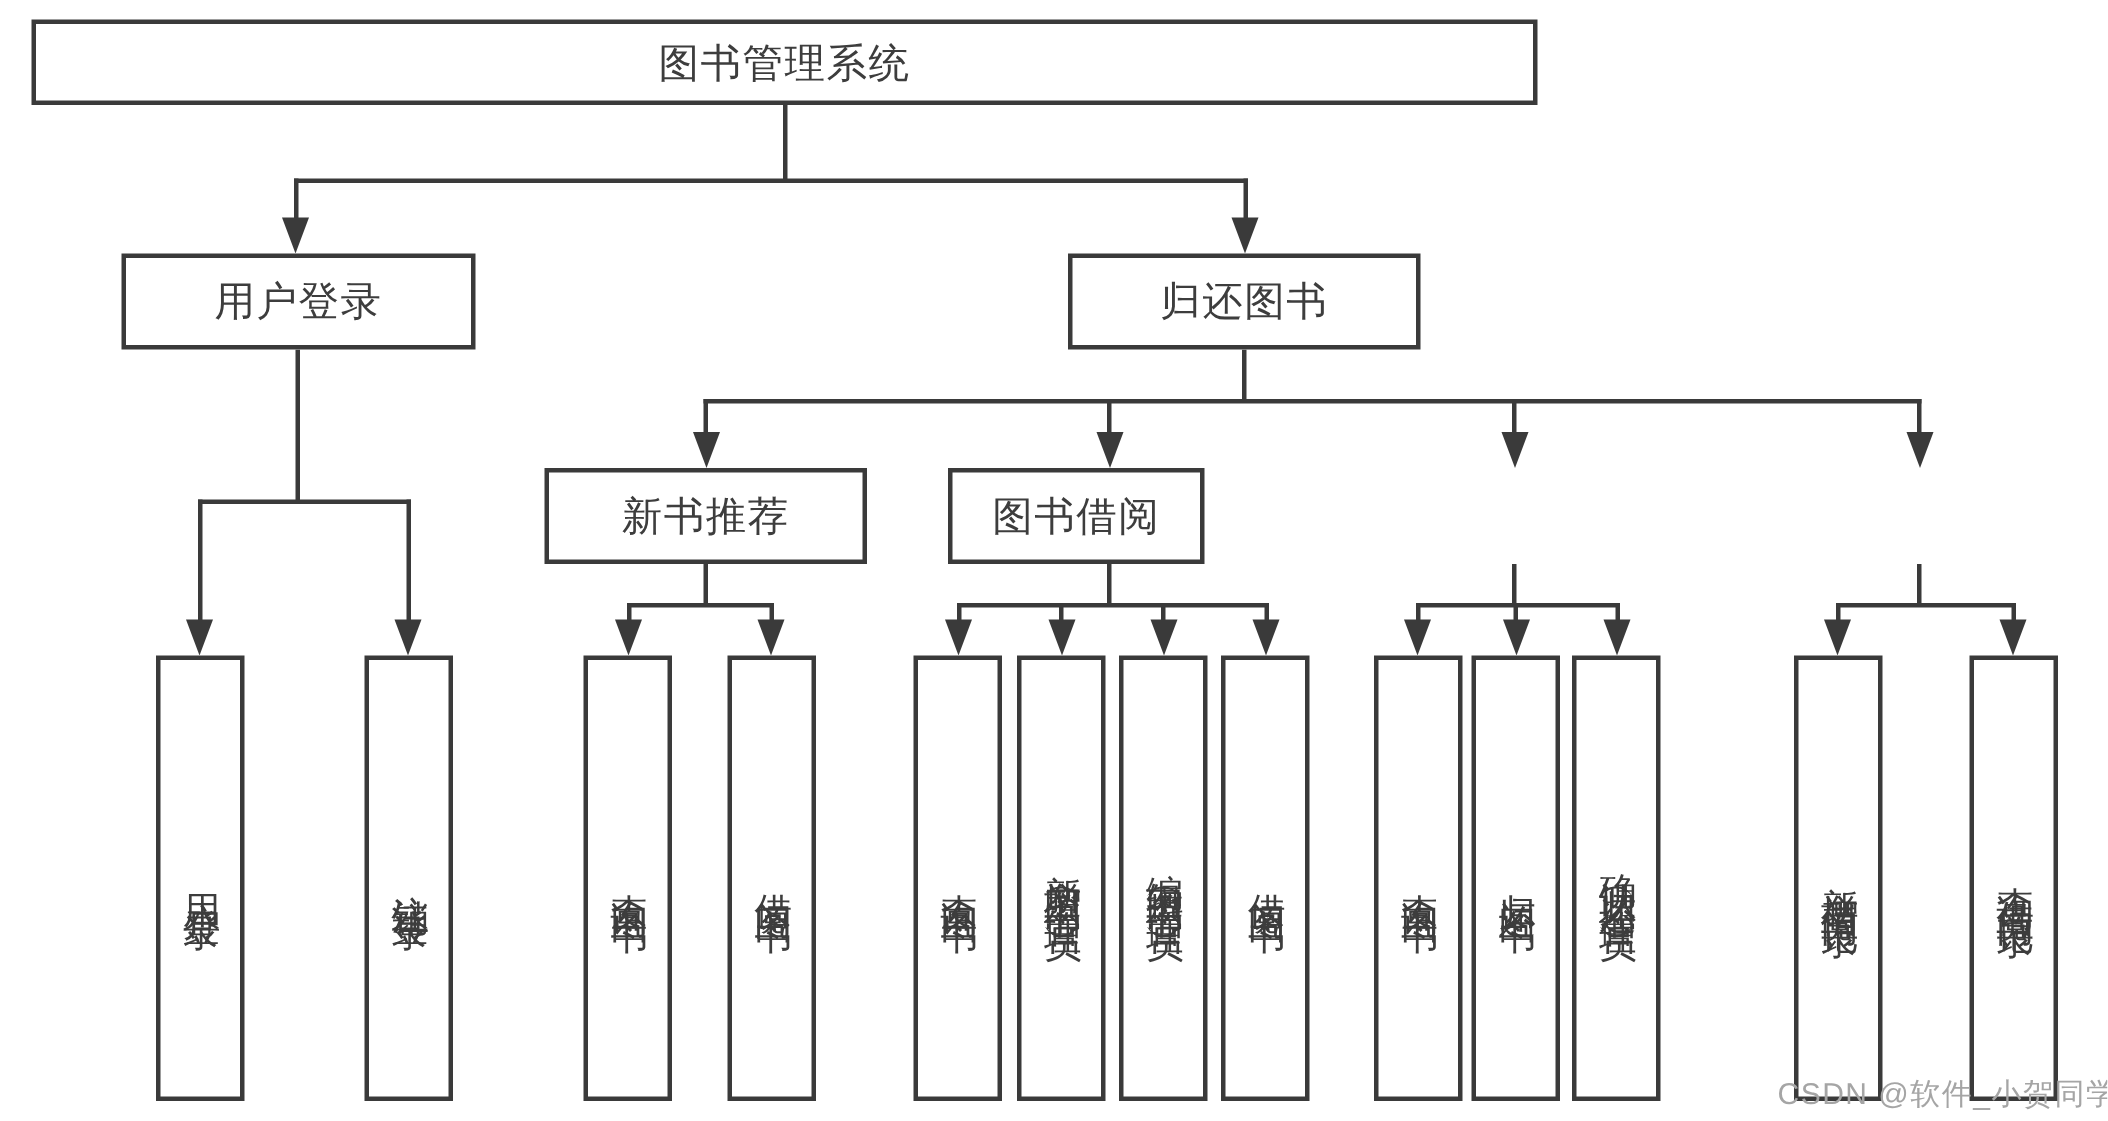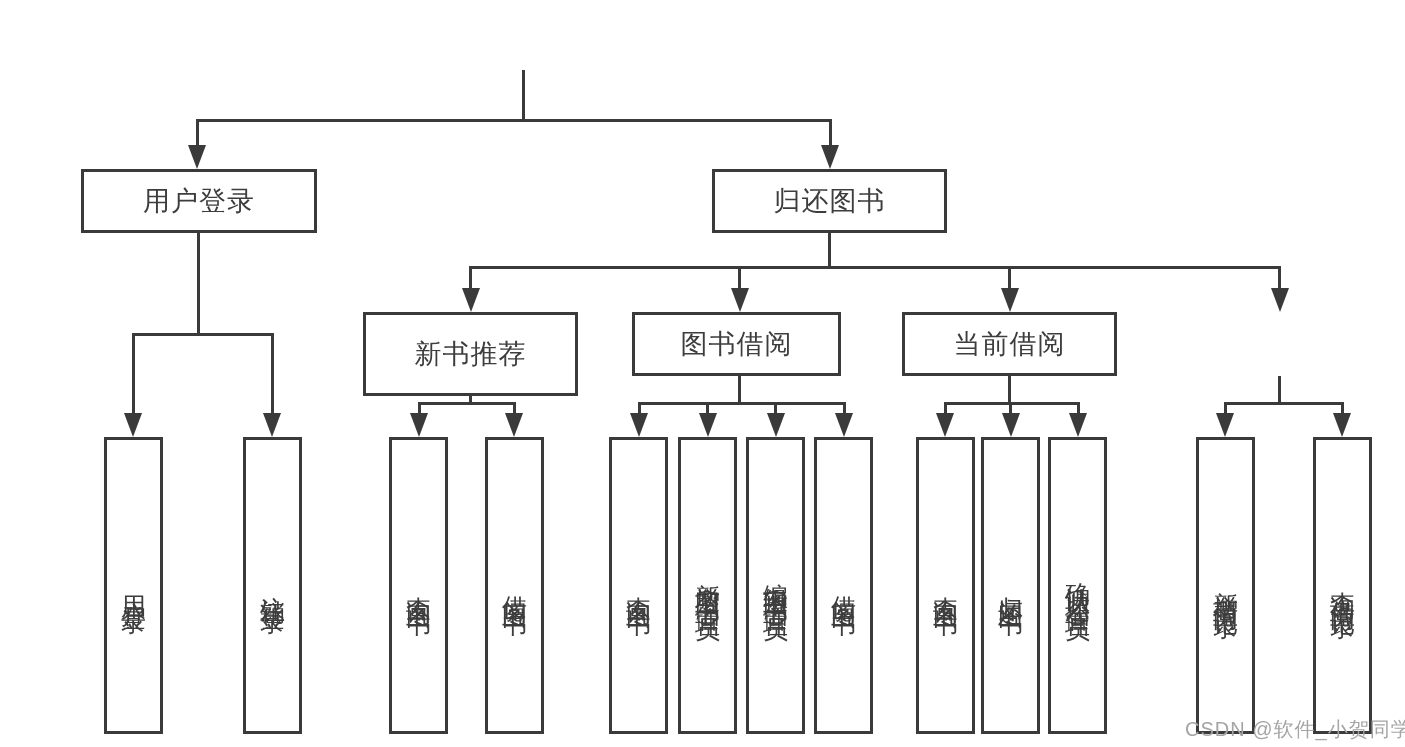--- a/index.html
+++ b/index.html
@@ -118,36 +118,36 @@
   <div class="ahead" style="left:1001.5px;top:413px"></div>
   <div class="ahead" style="left:1069px;top:413px"></div>
 
   <div class="cline" style="left:1278px;top:376px;width:3px;height:28px"></div>
   <div class="cline" style="left:1223.5px;top:402px;width:120px;height:3px"></div>
   <div class="cline" style="left:1223.5px;top:402px;width:3px;height:14px"></div>
   <div class="cline" style="left:1340.5px;top:402px;width:3px;height:14px"></div>
   <div class="ahead" style="left:1216px;top:413px"></div>
   <div class="ahead" style="left:1333px;top:413px"></div>
 
+  <div class="box" style="left:21px;top:13px;width:1004px;height:57px">
+    <span class="hlbl">图书管理系统</span>
+  </div>
 
   <div class="box" style="left:81px;top:169px;width:236px;height:64px">
     <span class="hlbl">用户登录</span>
   </div>
   <div class="box" style="left:712px;top:169px;width:235px;height:64px">
     <span class="hlbl">归还图书</span>
   </div>
 
-  <div class="box" style="left:363px;top:312px;width:215px;height:84px">
+  <div class="box" style="left:363px;top:312px;width:215px;height:64px">
     <span class="hlbl">新书推荐</span>
   </div>
-  <div class="box" style="left:632px;top:312px;width:209px;height:64px">
+  <div class="box" style="left:632px;top:312px;width:171px;height:64px">
     <span class="hlbl">图书借阅</span>
-  </div>
-  <div class="box" style="left:902px;top:312px;width:215px;height:64px">
-    <span class="hlbl">当前借阅</span>
   </div>
 
   <div class="box leaf" style="left:104px">
     <span class="vlbl">用户登录</span>
   </div>
   <div class="box leaf" style="left:243px">
     <span class="vlbl">注销登录</span>
   </div>
 
   <div class="box leaf" style="left:389px">

